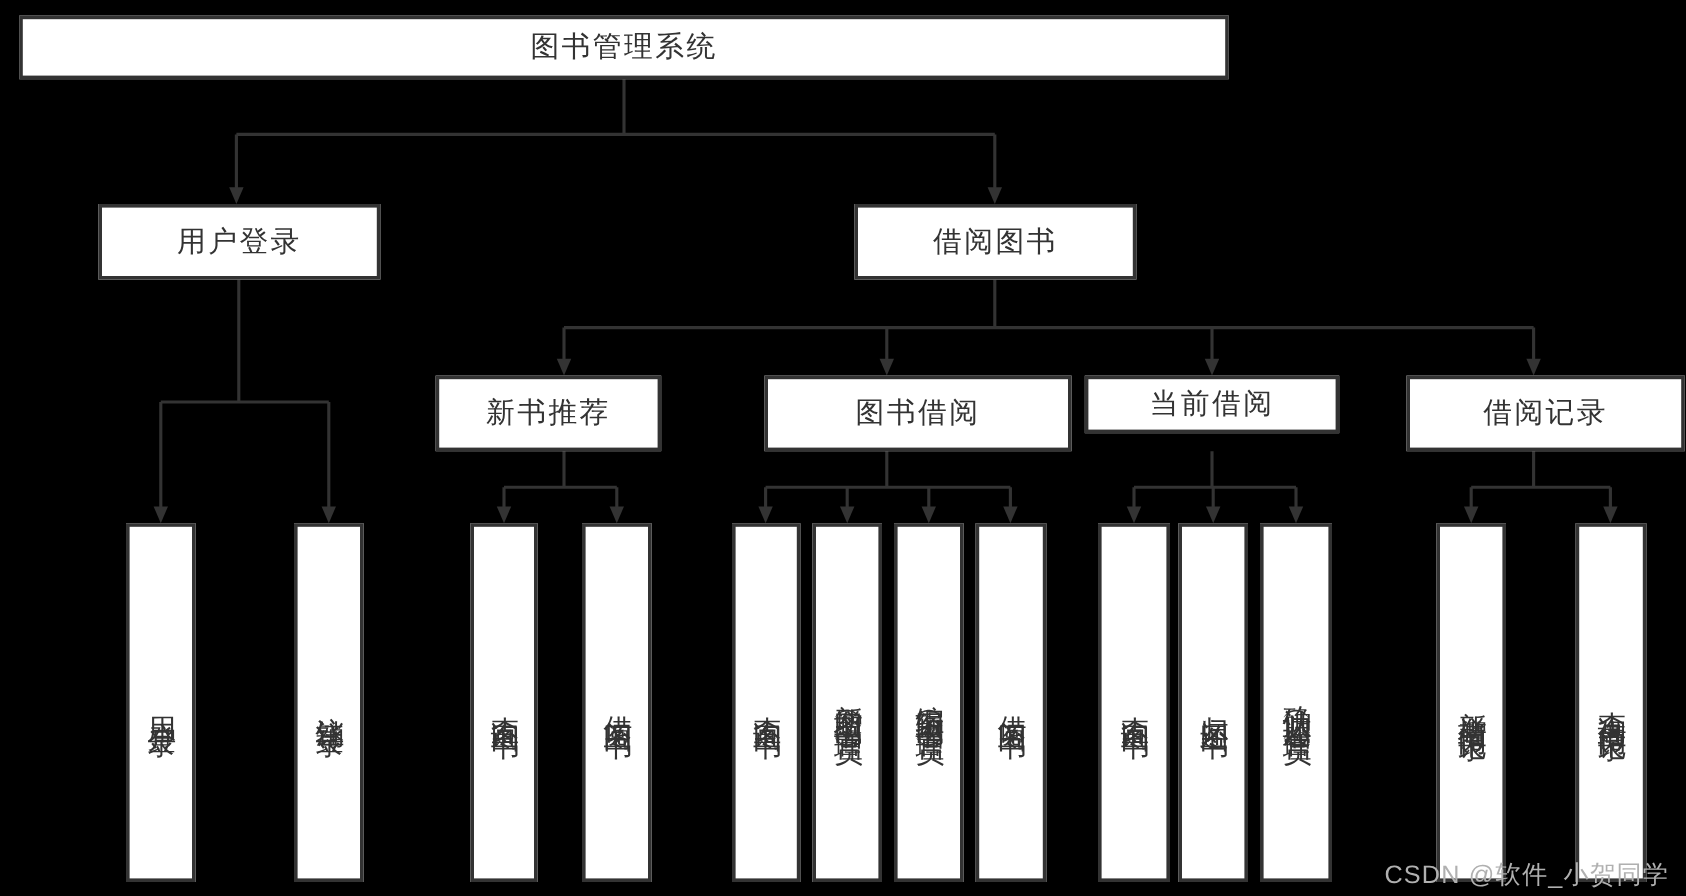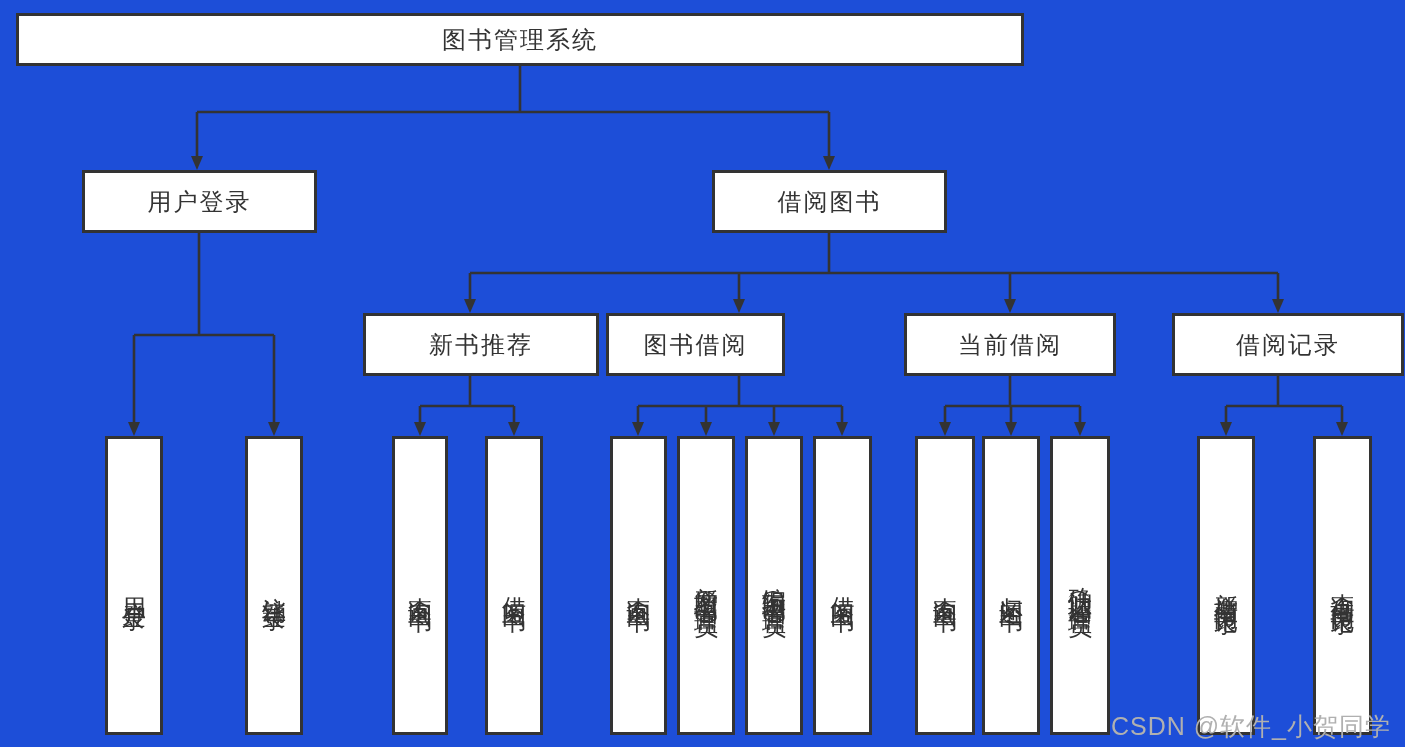--- a/index.html
+++ b/index.html
@@ -1,20 +1,20 @@
 <!DOCTYPE html>
 <html><head>
 <meta charset="utf-8">
 <style>
   html, body { margin: 0; padding: 0; background: #ffffff; }
   #canvas {
     position: relative;
     width: 1405px;
     height: 747px;
-    background: #1d4ed8;
+    background: #000000;
     font-family: "Liberation Sans", "DejaVu Sans", sans-serif;
     overflow: hidden;
   }
   #connectors {
     position: absolute;
     left: 0; top: 0;
     width: 1405px; height: 747px;
     pointer-events: none;
   }
   .box {
@@ -38,21 +38,21 @@
     letter-spacing: 4px;
     line-height: 1;
     font-size: 24px;
     color: #333333;
     white-space: nowrap;
   }
   #watermark {
     position: absolute;
     right: 14px;
     bottom: 4px;
-    font-size: 25px;
+    font-size: 21px;
     letter-spacing: 1px;
     color: #b0b0b0;
     z-index: 5;
     text-align: right;
   }
 </style>
 </head>
 <body>
 
 <div id="canvas">
@@ -78,23 +78,23 @@
       <polygon points="1074,422 1086,422 1080,436" fill="#333333"></polygon>
       <polygon points="1220,422 1232,422 1226,436" fill="#333333"></polygon>
       <polygon points="1336,422 1348,422 1342,436" fill="#333333"></polygon>
     </svg>
 
   <div class="box root" style="left:16px;top:13px;width:1008px;height:53px">图书管理系统</div>
 
   <div class="box" style="left:82px;top:170px;width:235px;height:63px">用户登录</div>
   <div class="box" style="left:712px;top:170px;width:235px;height:63px">借阅图书</div>
 
-  <div class="box" style="left:363px;top:313px;width:236px;height:63px">新书推荐</div>
-  <div class="box" style="left:606px;top:313px;width:179px;height:63px">图书借阅</div>
-  <div class="box" style="left:904px;top:313px;width:212px;height:63px">当前借阅</div>
+  <div class="box" style="left:363px;top:313px;width:188px;height:63px">新书推荐</div>
+  <div class="box" style="left:637px;top:313px;width:256px;height:63px">图书借阅</div>
+  <div class="box" style="left:904px;top:313px;width:212px;height:48px">当前借阅</div>
   <div class="box" style="left:1172px;top:313px;width:232px;height:63px">借阅记录</div>
 
   <div class="box vbox" style="left:105px;top:436px;width:58px;height:299px">
     <span class="vtext">用户登录</span>
   </div>
   <div class="box vbox" style="left:245px;top:436px;width:58px;height:299px">
     <span class="vtext">注销登录</span>
   </div>
 
   <div class="box vbox" style="left:392px;top:436px;width:56px;height:299px">

